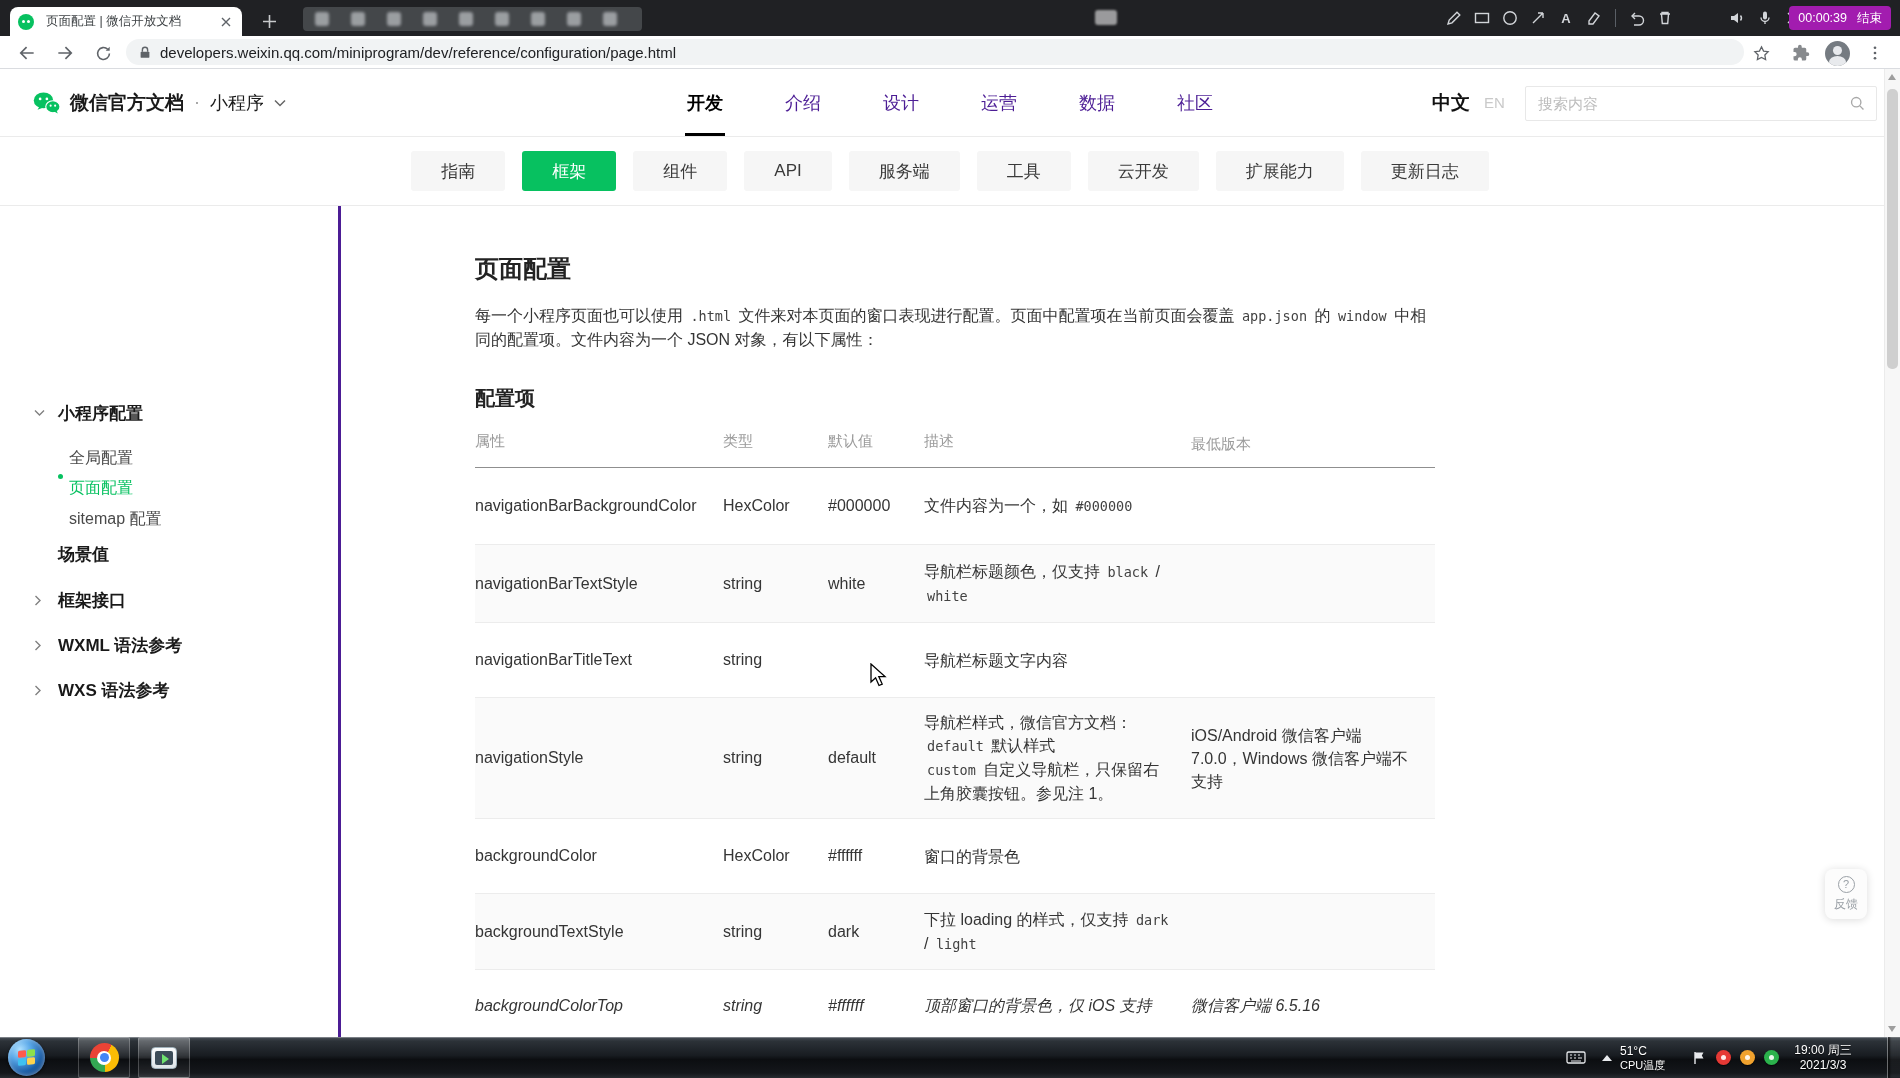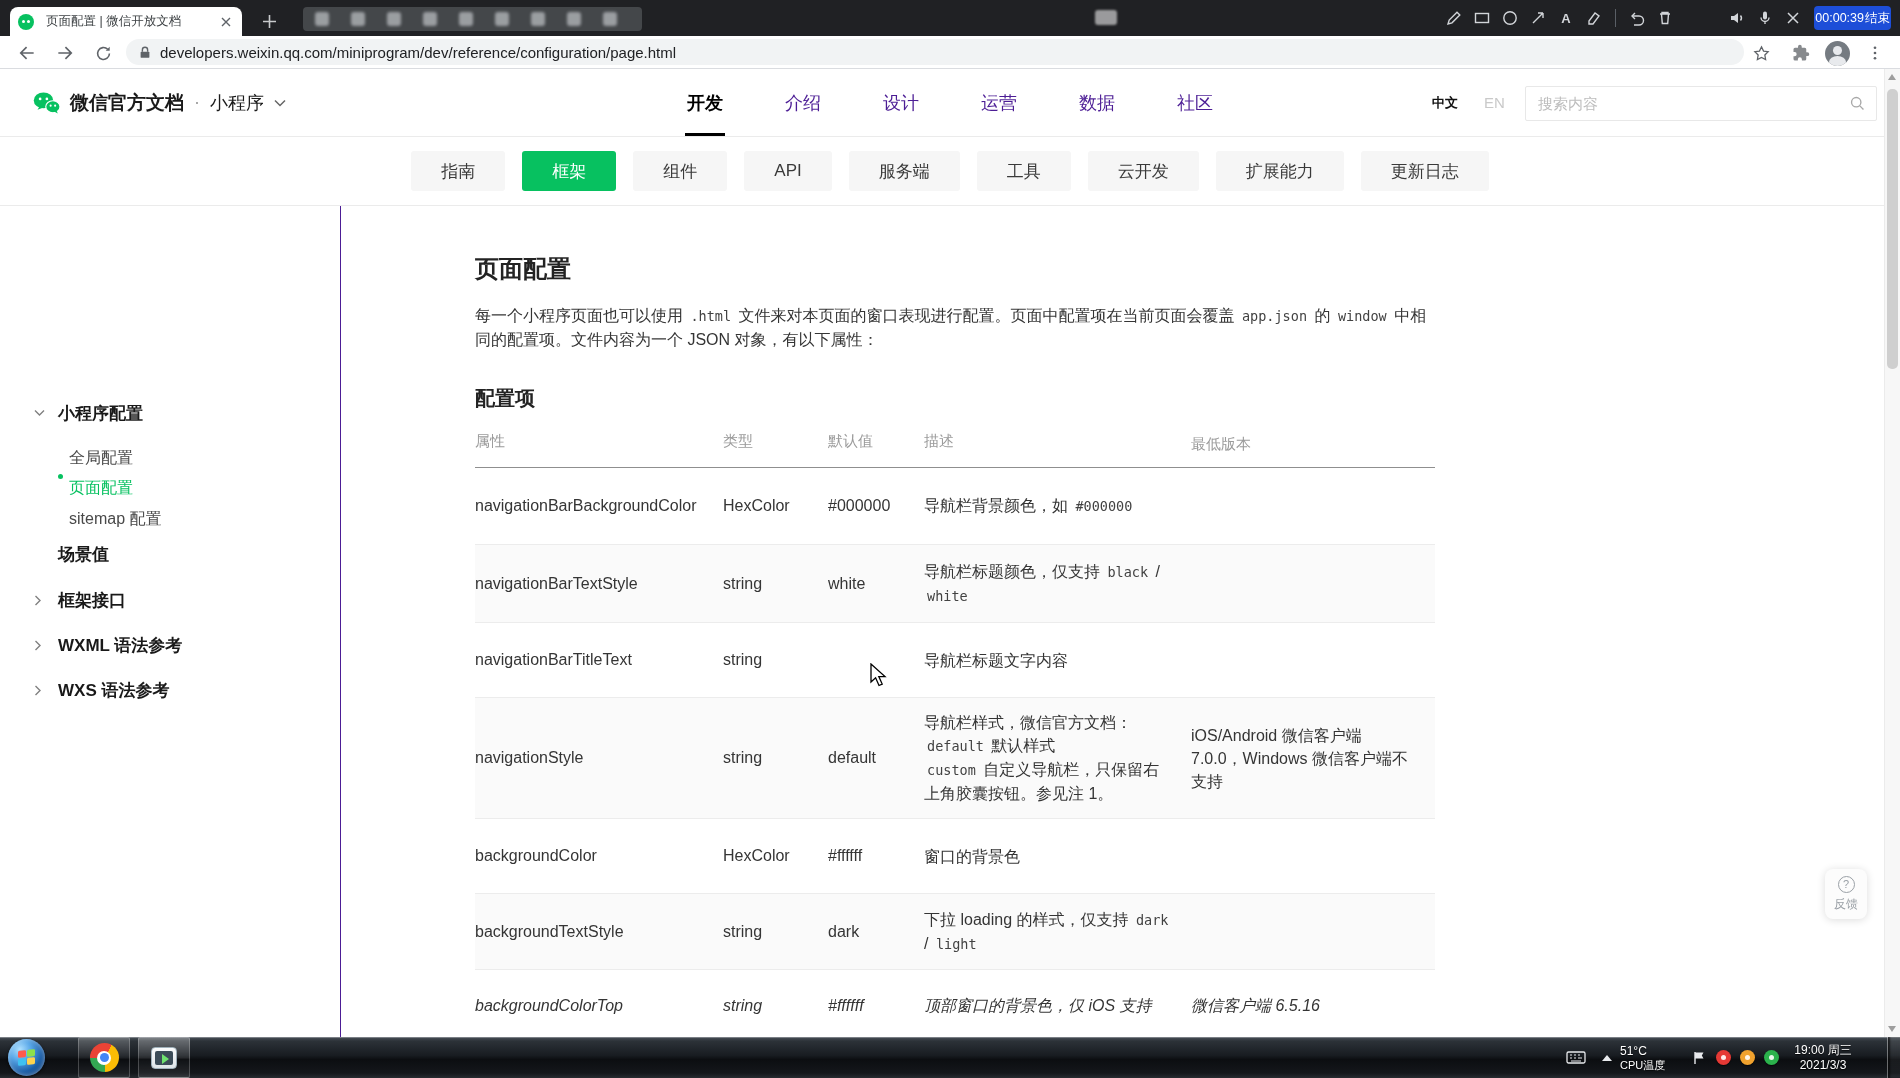--- a/index.html
+++ b/index.html
@@ -24,22 +24,22 @@
   .blurbar{position:absolute;left:303px;top:7px;width:339px;height:24px;border-radius:4px;
     background:rgba(112,117,123,.45);display:flex;align-items:center;gap:22px;padding:0 12px;}
   .blur-item{width:14px;height:14px;border-radius:3px;background:rgba(226,229,233,.55);
     filter:blur(1.5px);flex:none;}
   .blur-blob{position:absolute;left:1095px;top:10px;width:22px;height:15px;border-radius:3px;
     background:rgba(255,255,255,.55);filter:blur(1px);}
   .annot{position:absolute;left:1440px;top:0;height:36px;display:flex;align-items:center;color:#d2d5d9;}
   .tool{width:24px;height:24px;margin:0 2px;display:flex;align-items:center;justify-content:center;}
   .annot-div{width:1px;height:18px;background:#5a5f66;margin:0 7px;}
   .annot-gap{width:44px;}
-  .timer{position:absolute;right:9px;top:6px;height:24px;background:#1d4ed8;color:#fff;display:flex;
-    align-items:center;gap:1px;padding:0 1px;border-radius:4px;font-size:12.5px;white-space:nowrap;}
+  .timer{position:absolute;right:9px;top:6px;height:24px;background:#a21caf;color:#fff;display:flex;
+    align-items:center;gap:10px;padding:0 9px;border-radius:4px;font-size:12.5px;white-space:nowrap;}
 
   
   .toolbar{position:absolute;top:36px;left:0;right:0;height:33px;background:#fff;
     border-bottom:1px solid #dadce0;}
   .nav-btn{position:absolute;top:4px;width:26px;height:26px;display:flex;align-items:center;
     justify-content:center;color:#5f6368;border-radius:50%;}
   .btn-back{left:14px;}.btn-fwd{left:52px;}.btn-refresh{left:90px;}
   .omnibox{position:absolute;left:126px;right:156px;top:3px;height:26px;border-radius:13px;
     background:#f1f3f4;display:flex;align-items:center;padding:0 12px;color:#5f6368;}
   .url{font-size:15px;color:#202124;margin-left:8px;white-space:nowrap;overflow:hidden;}
@@ -56,35 +56,35 @@
   .site-header{position:absolute;top:0;left:0;right:0;height:68px;background:#fff;border-bottom:1px solid #ebebeb;}
   .brand{position:absolute;left:33px;top:0;height:100%;display:flex;align-items:center;gap:10px;}
   .brand-name{font-size:19px;font-weight:bold;color:#1a1a1a;}
   .brand-sep{color:#9b9b9b;font-size:18px;}
   .brand-product{font-size:18px;color:#1a1a1a;}
   .top-nav{position:absolute;left:50%;transform:translateX(-50%);top:0;height:100%;display:flex;gap:62px;}
   .top-nav .nav-item{display:flex;align-items:center;font-size:18px;color:#4c1d95;position:relative;cursor:pointer;}
   .top-nav .nav-item.active{color:#000;font-weight:700;}
   .top-nav .nav-item.active::after{content:"";position:absolute;left:-2px;right:-2px;bottom:0;height:3px;background:#000;}
   .lang-zh{position:absolute;left:1432px;top:0;height:100%;display:flex;align-items:center;
-    font-size:13px;font-weight:700;color:#111;}
+    font-size:19px;font-weight:700;color:#111;}
   .lang-en{position:absolute;left:1484px;top:0;height:100%;display:flex;align-items:center;
     font-size:15px;color:#c9c9c9;}
   .search-box{position:absolute;left:1525px;top:17px;width:352px;height:35px;border:1px solid #e8e8e8;
     border-radius:2px;display:flex;align-items:center;padding:0 10px;}
   .search-box input{border:none;outline:none;flex:1;font-size:15px;color:#333;font-family:inherit;background:transparent;}
   .search-box input::placeholder{color:#bdbdbd;}
 
   .subnav{position:absolute;top:68px;left:0;right:0;height:69px;background:#fff;border-bottom:1px solid #ebebeb;
     display:flex;align-items:center;justify-content:center;gap:17px;}
   .sub-btn{height:40px;padding:0 30px;display:flex;align-items:center;font-size:17px;color:#3a3a3a;
     background:#f6f6f6;border-radius:3px;cursor:pointer;white-space:nowrap;}
   .sub-btn.active{background:#07c160;color:#fff;}
 
-  .sidebar{position:absolute;top:137px;left:0;width:341px;bottom:0;background:#fff;border-right:1px solid #4c1d95;}
+  .sidebar{position:absolute;top:137px;left:0;width:341px;bottom:0;background:#fff;border-right:3px solid #4c1d95;}
   .sb-item{position:absolute;left:0;width:100%;height:32px;display:flex;align-items:center;cursor:pointer;}
   .sb-item .chev{position:absolute;left:34px;color:#808080;}
   .sb-item .dot{position:absolute;left:58px;width:5px;height:5px;border-radius:50%;background:#07c160;}
   .sb-item .lbl0{padding-left:58px;font-size:17px;font-weight:600;color:#191919;}
   .sb-item .lbl1{padding-left:69px;font-size:16px;color:#494949;margin-top:24px;}
   .sb-item.active .lbl1{color:#07c160;}
   .sb-1{top:191px;}.sb-2{top:224px;}.sb-3{top:254px;}.sb-4{top:285px;}
   .sb-5{top:332px;}.sb-6{top:378px;}.sb-7{top:423px;}.sb-8{top:468px;}
 
   .main{position:absolute;left:475px;top:185px;width:960px;}
@@ -418,21 +418,21 @@
         <div class="th c-default">默认值</div>
         <div class="th c-desc">描述</div>
         <div class="th c-min">最低版本</div>
       </div>
       <div class="tbody">
           <div class="tr">
             <div class="td c-prop">navigationBarBackgroundColor</div>
             <div class="td c-type">HexColor</div>
             <div class="td c-default">#000000</div>
             <div class="td c-desc">
-              <div class="desc-wrap"><span>导航栏背景颜色，如 </span><code>#000000</code></div>
+              <div class="desc-wrap"><span>文件内容为一个，如 </span><code>#000000</code></div>
             </div>
             <div class="td c-min"></div>
           </div>
           <div class="tr">
             <div class="td c-prop">navigationBarTextStyle</div>
             <div class="td c-type">string</div>
             <div class="td c-default">white</div>
             <div class="td c-desc">
               <div class="desc-wrap"><span>导航栏标题颜色，仅支持 </span><code>black</code><span> / </span><code>white</code></div>
             </div>

